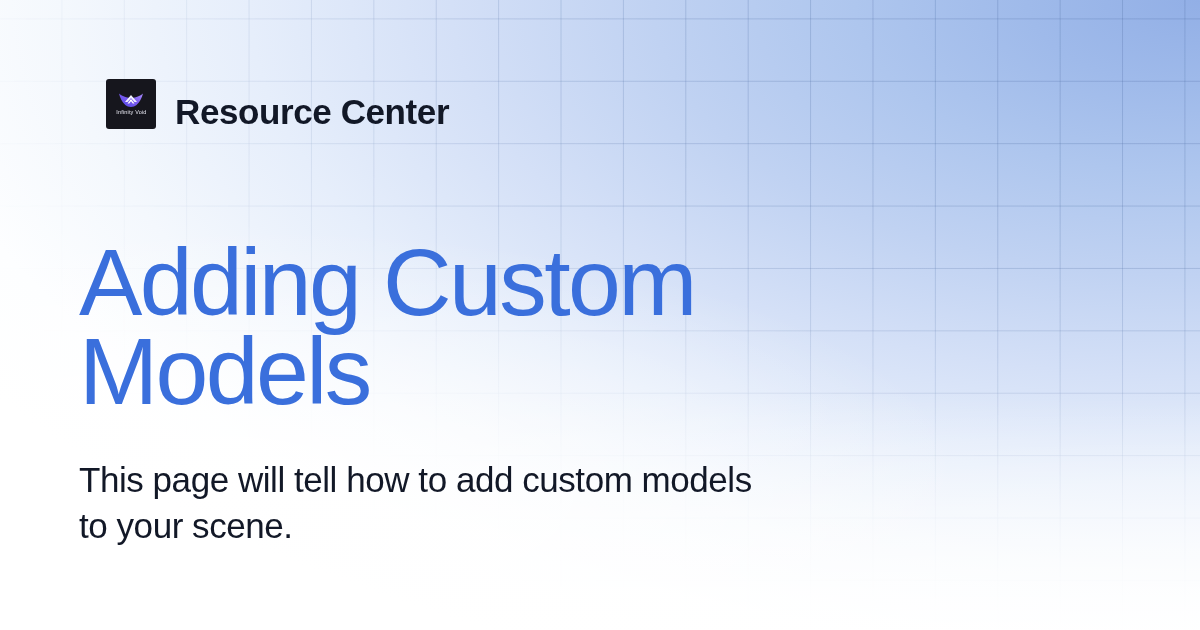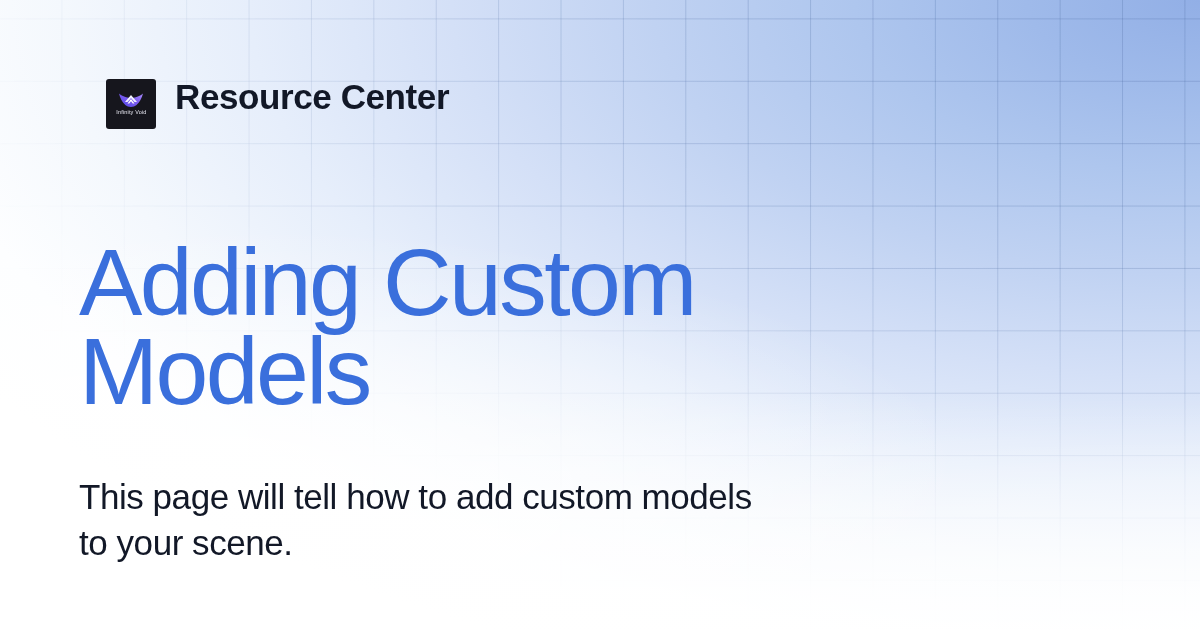--- a/index.html
+++ b/index.html
@@ -88,21 +88,21 @@
   .content {
     position: absolute;
     inset: 0;
   }
 
   .brand {
     position: absolute;
     left: 79px;
     top: 79px;
     display: flex;
-    align-items: flex-start;
+    align-items: flex-end;
     gap: 19px;
     padding-left: 27px;
   }
 
   .brand-logo {
     width: 50px;
     height: 50px;
     background: #16161d;
     border-radius: 3px;
     display: flex;
@@ -149,21 +149,21 @@
     font-weight: normal;
     line-height: 0.94;
     letter-spacing: -2.6px;
     color: #3a6fdc;
     white-space: pre-line;
   }
 
   .subhead {
     position: absolute;
     left: 79px;
-    top: 474px;
+    top: 457px;
     width: 840px;
     margin: 0;
     font-family: "Liberation Sans", sans-serif;
     font-size: 35px;
     font-weight: normal;
     line-height: 1.32;
     letter-spacing: -0.45px;
     color: #121827;
     white-space: pre-line;
   }

